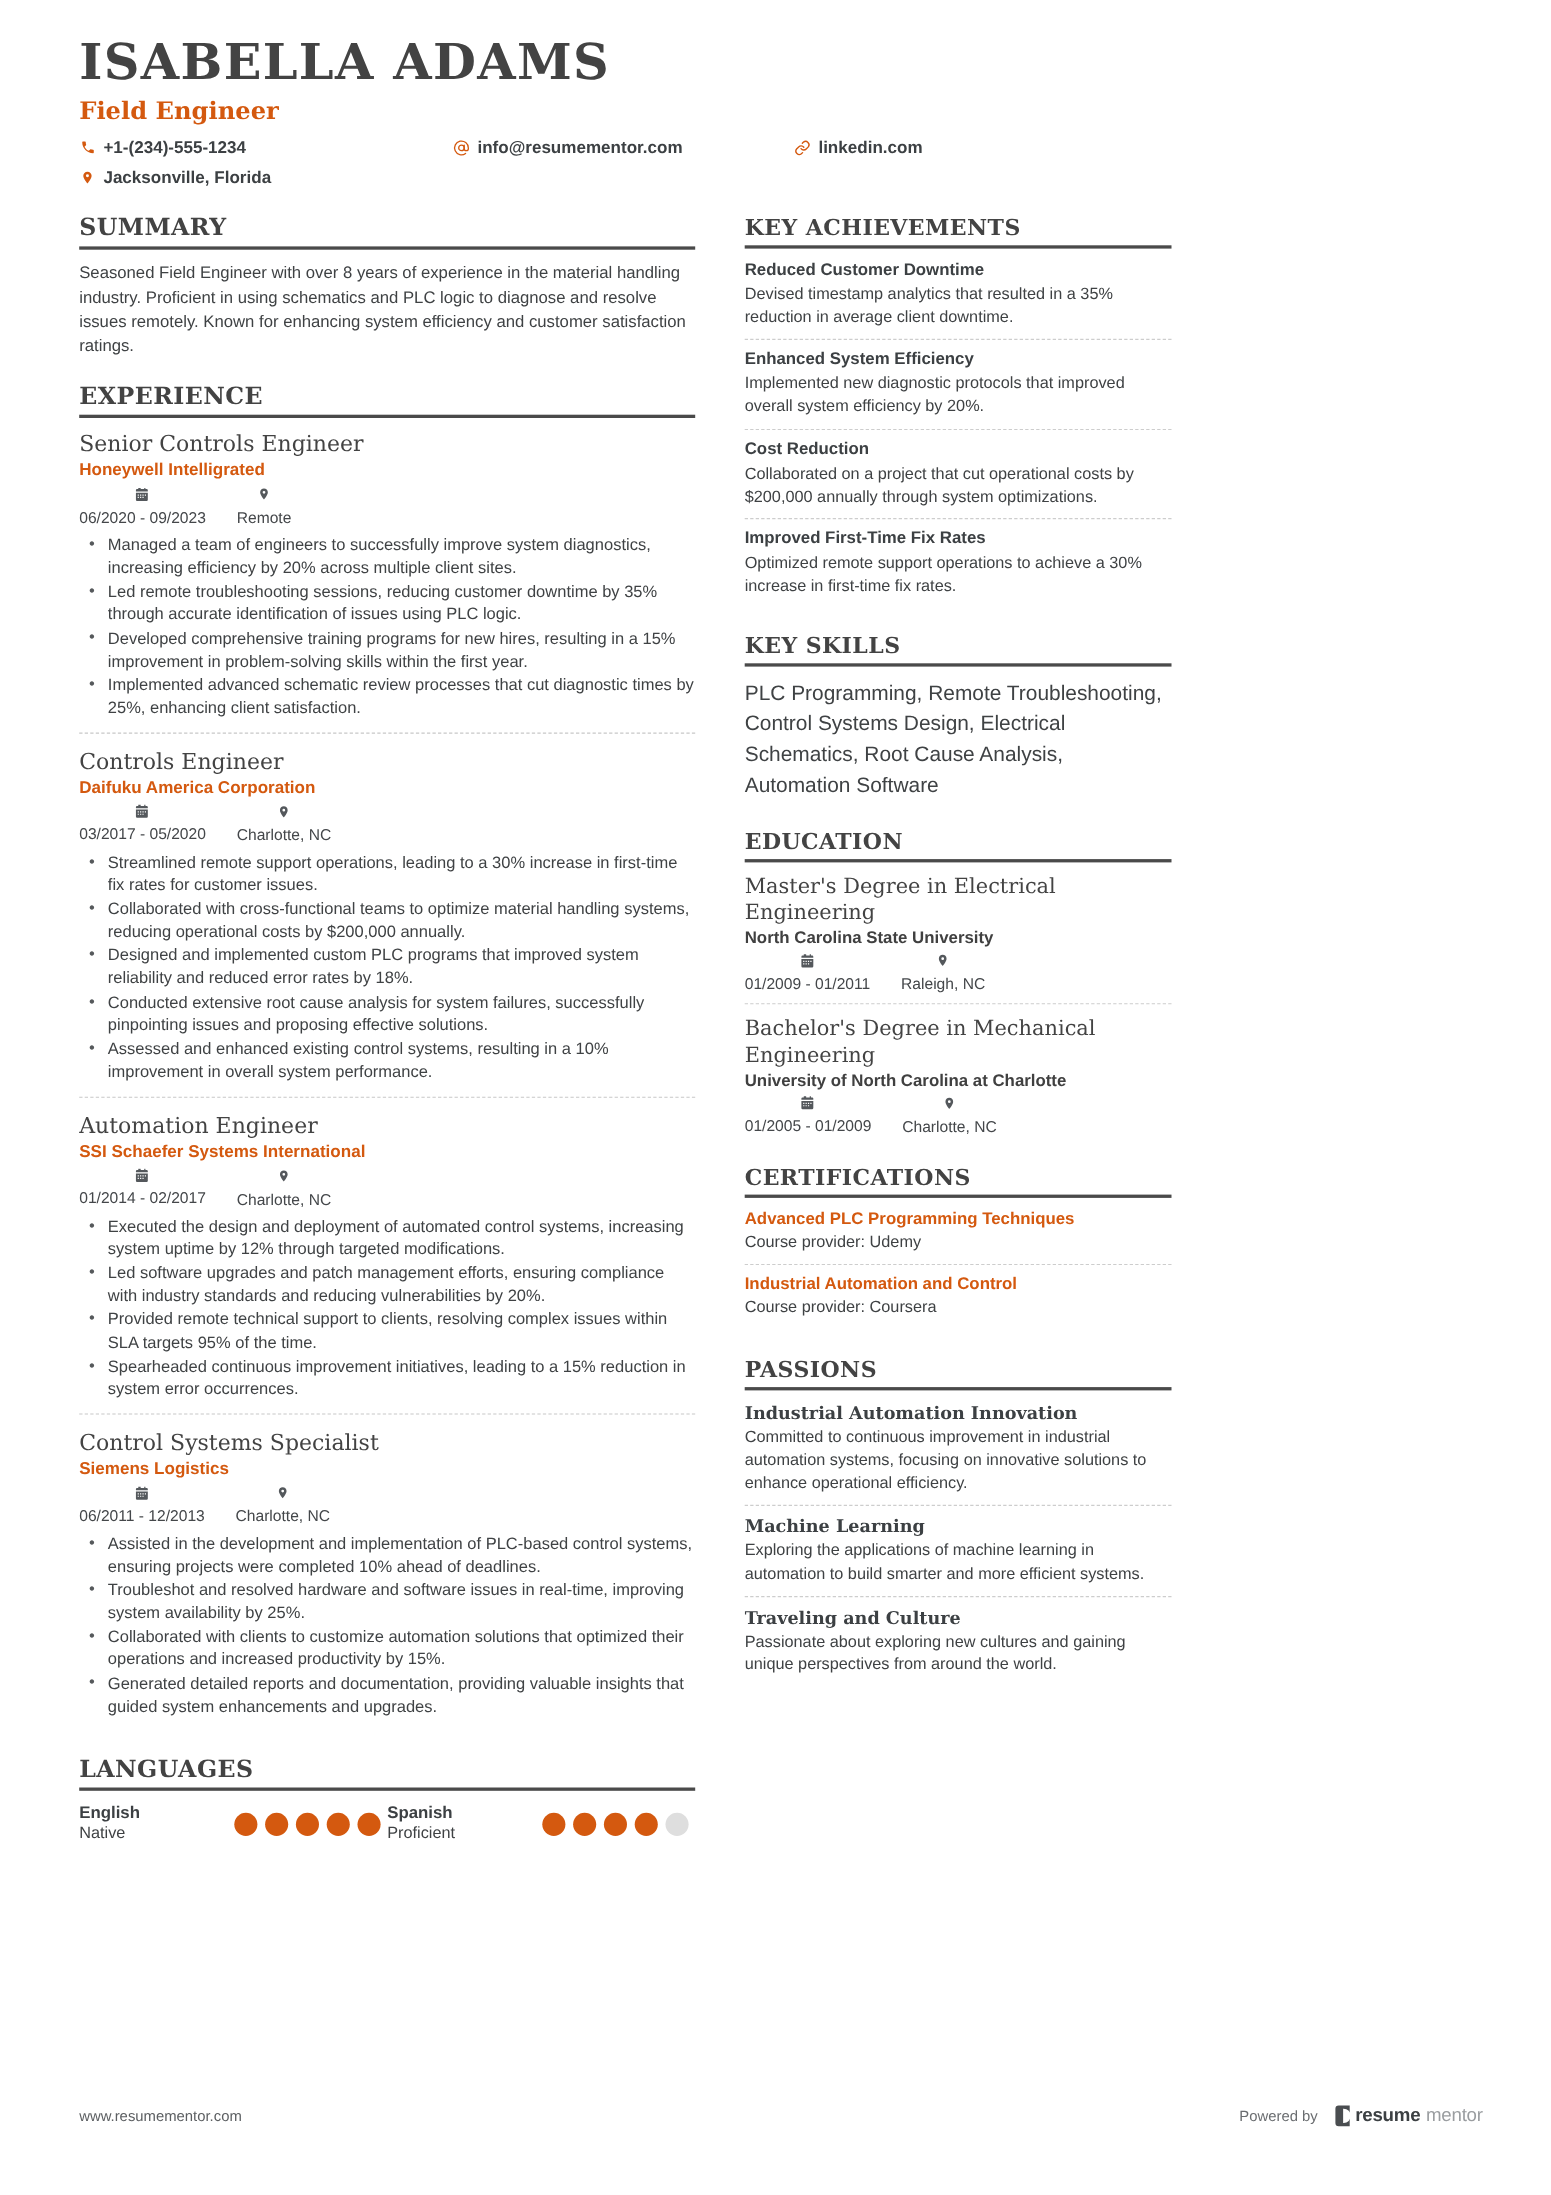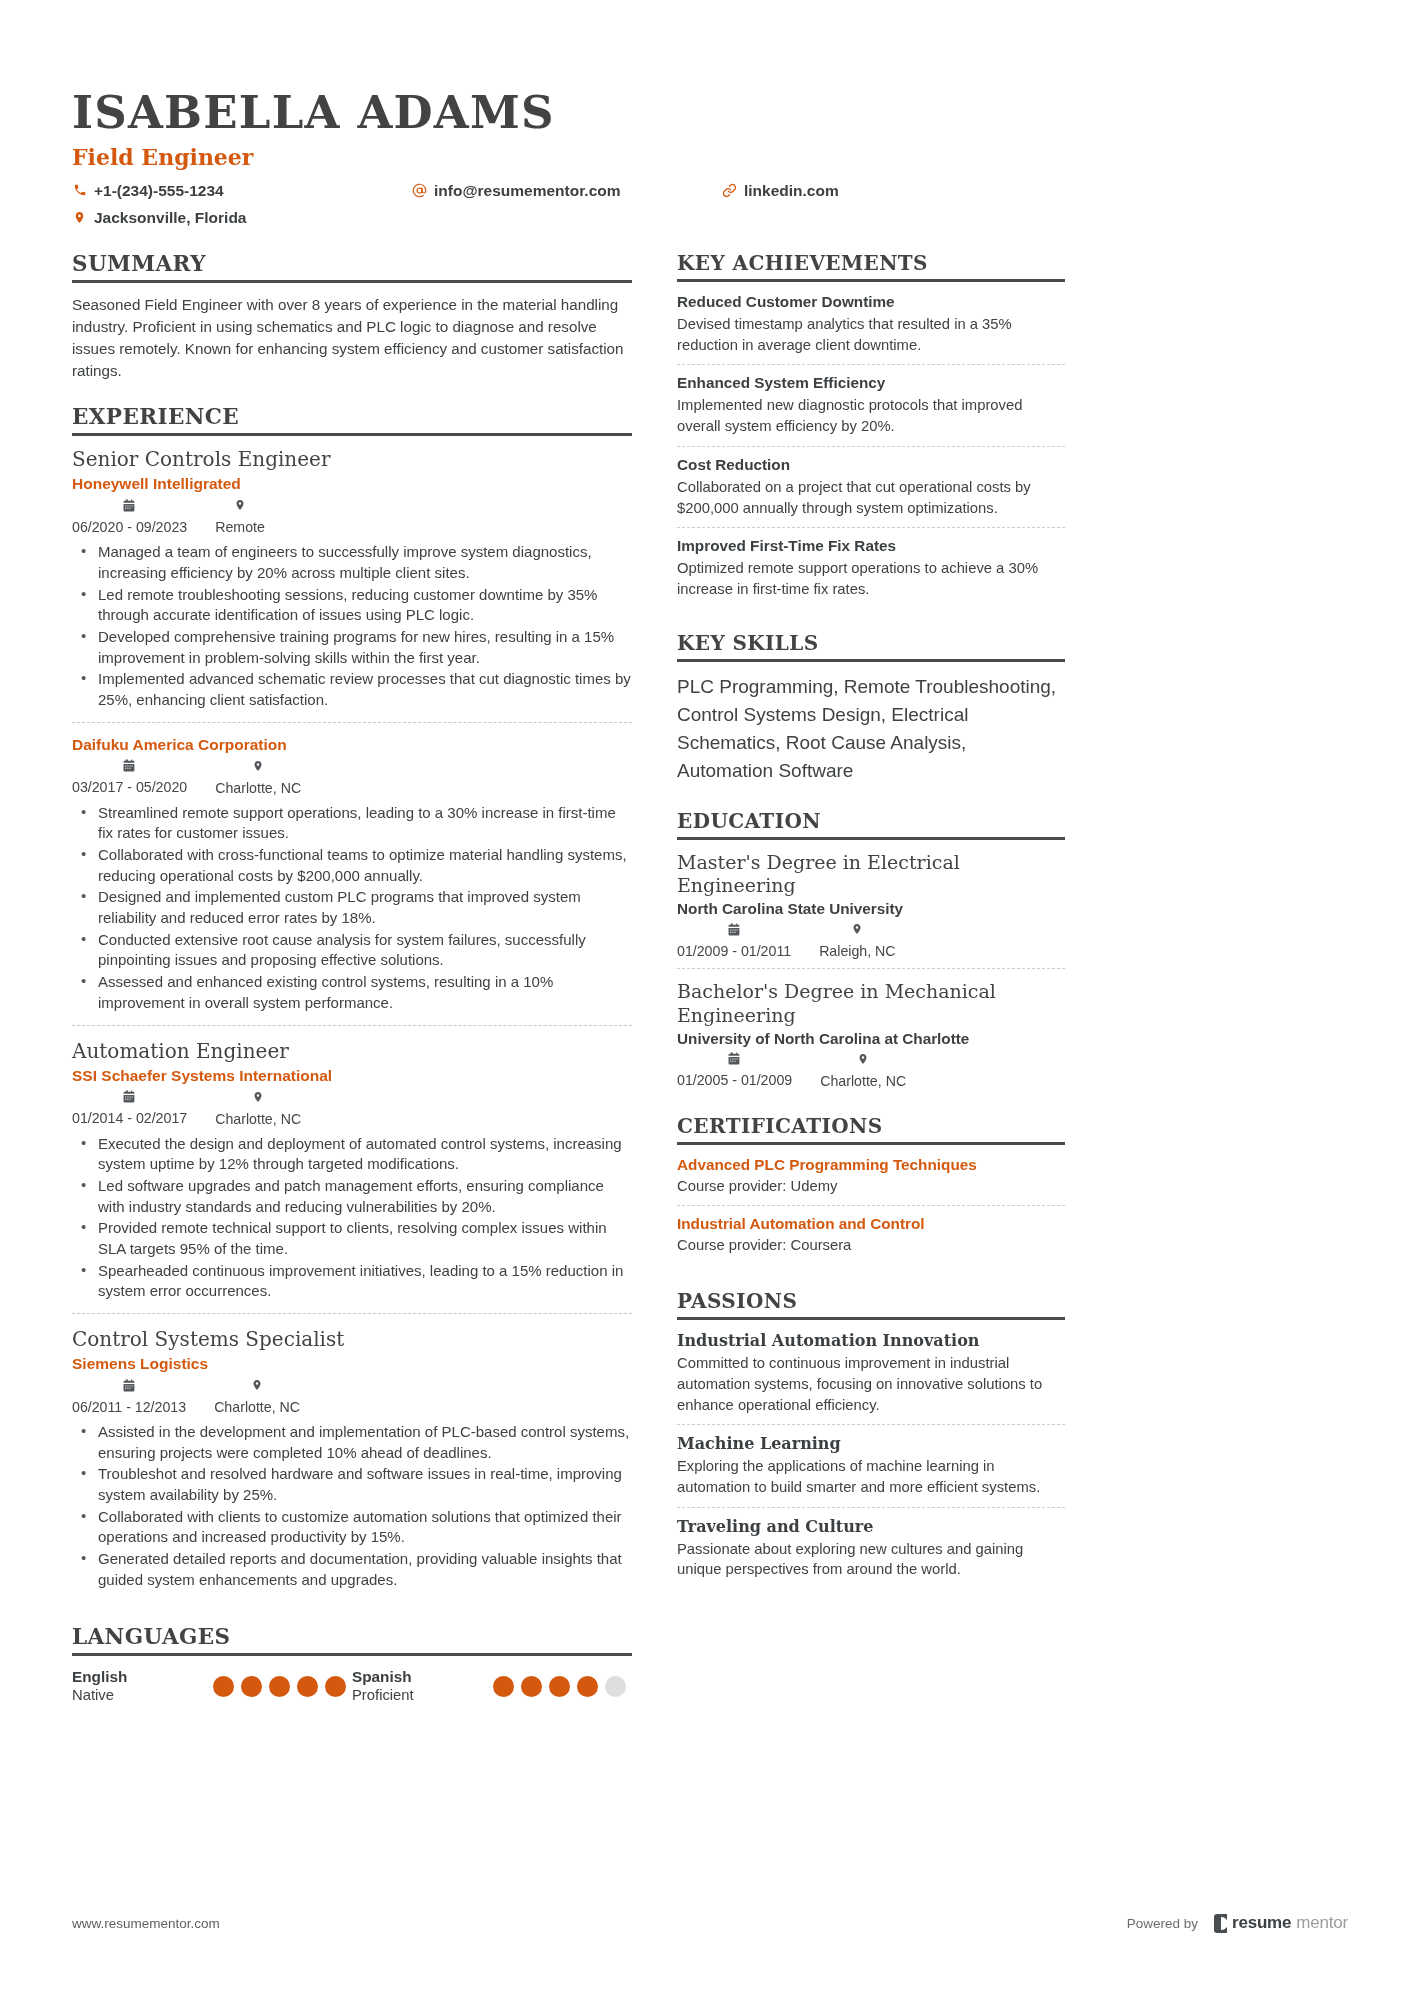--- a/index.html
+++ b/index.html
@@ -9,21 +9,21 @@
     background: #ffffff;
   }
   body {
     font-family: "Liberation Sans", sans-serif;
     color: #3f3f3f;
     position: relative;
   }
   .page {
     width: 1410px;
     height: 1995px;
-    padding: 88px 72px 0 72px;
+    padding: 32px 72px 0 72px;
     position: relative;
   }
 
   
   .header { margin-bottom: 10px; }
   .full-name {
     font-family: "DejaVu Serif", serif;
     font-size: 45px;
     font-weight: bold;
     letter-spacing: 1.2px;
@@ -381,20 +381,21 @@
                 </span>
     </div>
     <ul class="bullets">
       <li>Managed a team of engineers to successfully improve system diagnostics, increasing efficiency by 20% across multiple client sites.</li>
                 <li>Led remote troubleshooting sessions, reducing customer downtime by 35% through accurate identification of issues using PLC logic.</li>
                 <li>Developed comprehensive training programs for new hires, resulting in a 15% improvement in problem-solving skills within the first year.</li>
                 <li>Implemented advanced schematic review processes that cut diagnostic times by 25%, enhancing client satisfaction.</li>
     </ul>
   </div>
   <div class="entry">
+    <div class="entry-role">Controls Engineer</div>
     <div class="entry-org">Daifuku America Corporation</div>
     <div class="entry-meta">
       <span class="meta-piece">
                   <span class="ico">
                     <svg width="13" height="13" viewBox="0 0 24 24" fill="currentColor">
                       <path d="M7 1h2v2h6V1h2v2h2a2 2 0 0 1 2 2v2H1V5a2 2 0 0 1 2-2h2V1zM1 9h20v12a2 2 0 0 1-2 2H3a2 2 0 0 1-2-2V9zm3 3v2h2v-2H4zm4 0v2h2v-2H8zm4 0v2h2v-2h-2zm4 0v2h2v-2h-2zM4 16v2h2v-2H4zm4 0v2h2v-2H8zm4 0v2h2v-2h-2z"></path>
                     </svg>
                   </span>
                   <span>03/2017 - 05/2020</span>
                 </span>

